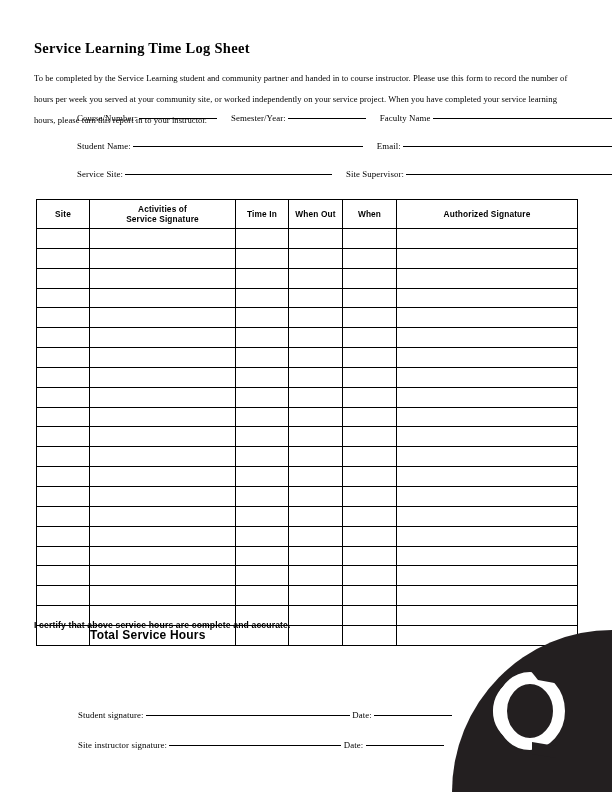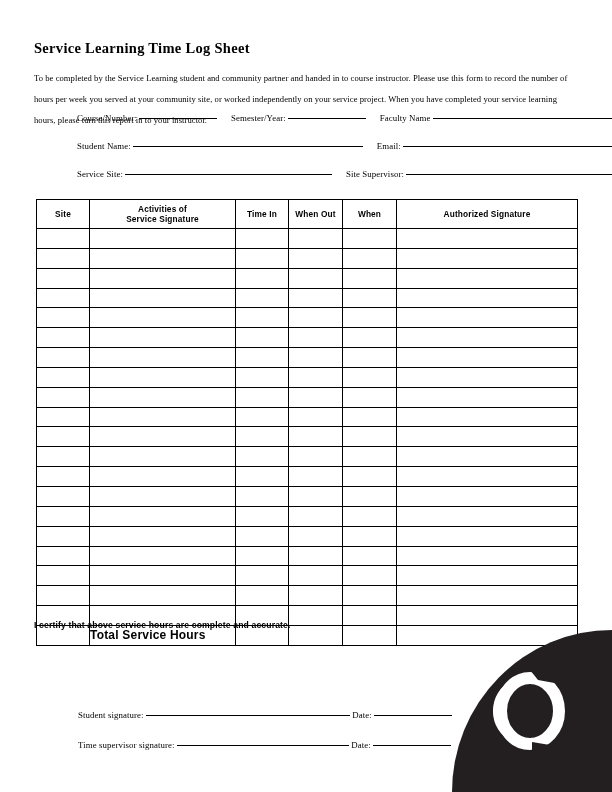--- a/index.html
+++ b/index.html
@@ -391,21 +391,21 @@
   <div class="certify">I certify that above service hours are complete and accurate.</div>
 
   <div class="sig-rows">
     <div class="sig-row">
       <span>Student signature:</span>
       <span class="rule" style="width:204px;"></span>
       <span>Date:</span>
       <span class="rule" style="width:78px;"></span>
     </div>
     <div class="sig-row">
-      <span>Time supervisor signature:</span>
+      <span>Site instructor signature:</span>
       <span class="rule" style="width:172px;"></span>
       <span>Date:</span>
       <span class="rule" style="width:78px;"></span>
     </div>
   </div>
 
   <div class="corner-logo">
     <svg width="160" height="162" viewBox="0 0 160 162" xmlns="http://www.w3.org/2000/svg">
 
       <path d="M160 0 A160 162 0 0 0 0 162 L160 162 Z" fill="#231f20"></path>

